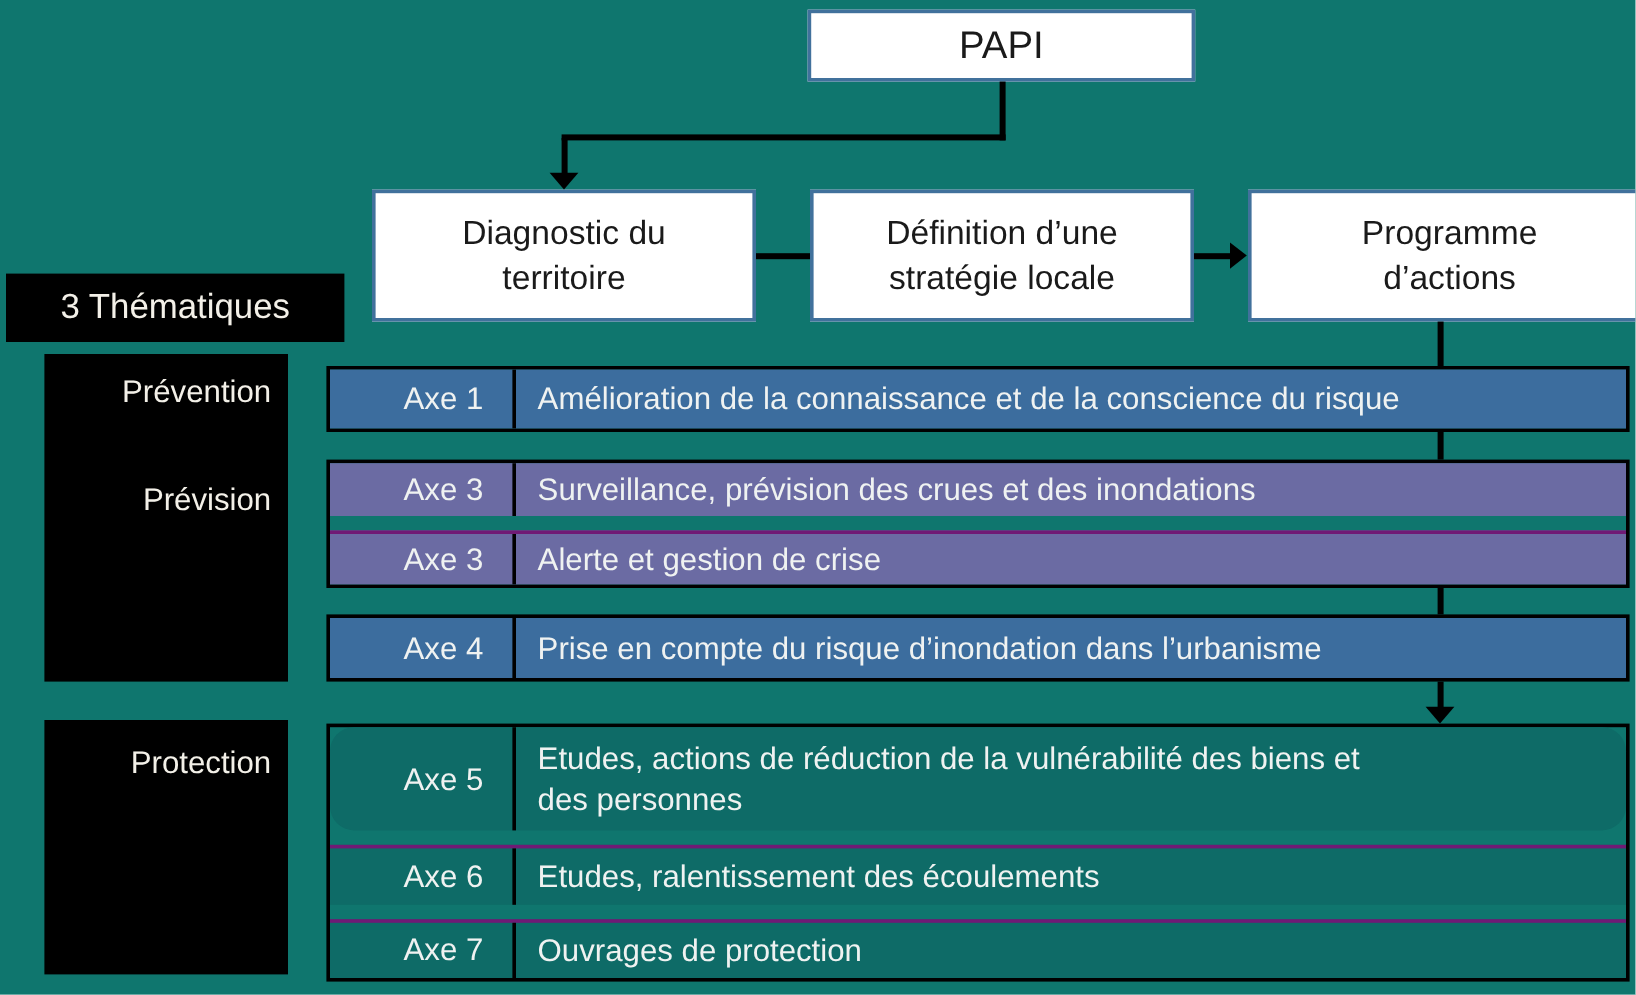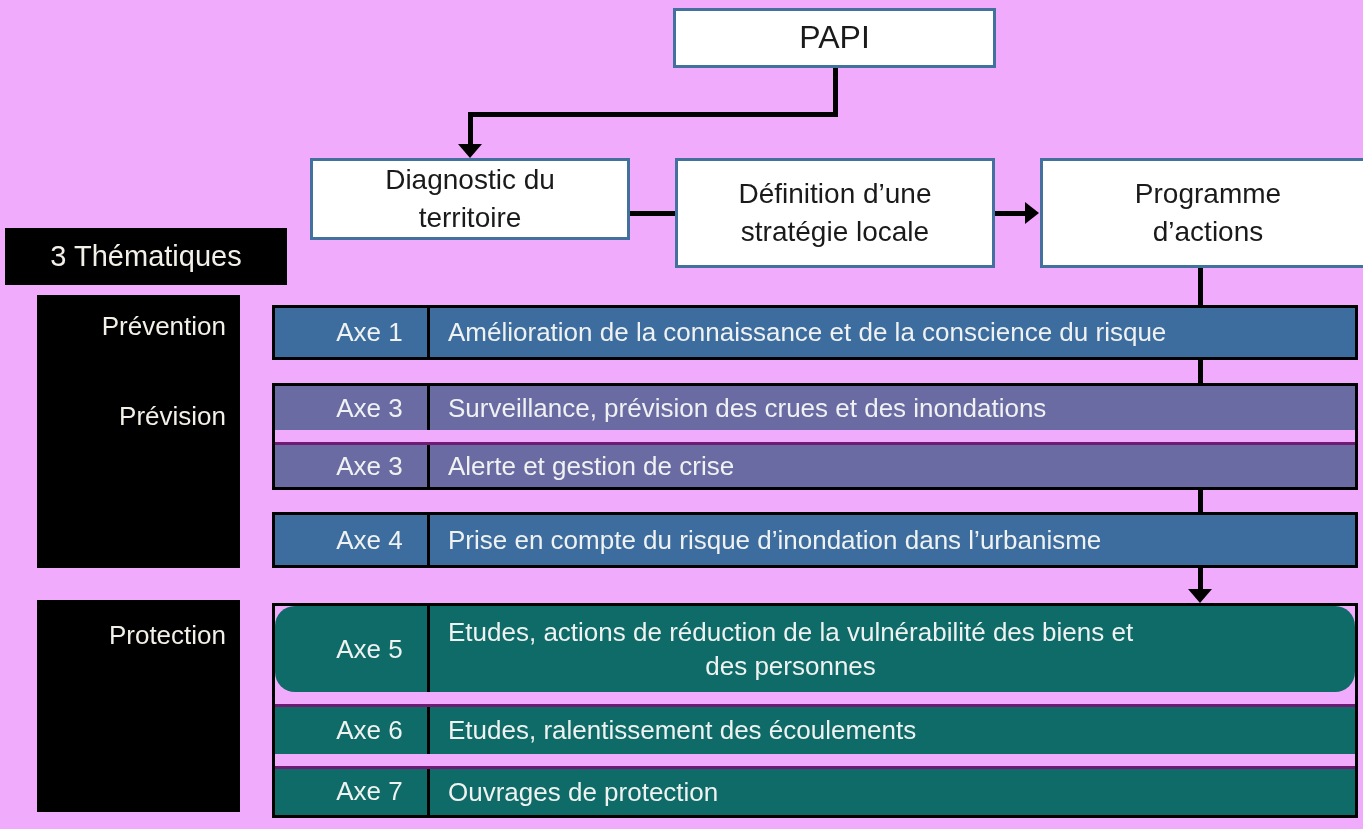--- a/index.html
+++ b/index.html
@@ -1,17 +1,17 @@
 <!DOCTYPE html>
 <html><head>
 <meta charset="utf-8">
 <style>
   html,body{margin:0;padding:0;background:#ffffff;}
   .canvas{
-    position:relative;width:1363px;height:829px;background:#f0abfc;
+    position:relative;width:1363px;height:829px;background:#0f766e;
     font-family:"Liberation Sans","DejaVu Sans",sans-serif;overflow:hidden;
   }
   
   .flowbox{
     position:absolute;box-sizing:border-box;background:#ffffff;
     border:3px solid #41719C;color:#1a1a1a;
     display:flex;align-items:center;justify-content:center;text-align:center;
     font-size:28px;line-height:1.35;white-space:pre-line;
   }
   .flowbox.root{font-size:32px;}
@@ -30,39 +30,39 @@
   .theme-label{position:absolute;right:14px;font-size:26px;color:#F3F0E8;}
   
   .axe-group{position:absolute;box-sizing:border-box;left:272px;width:1086px;
     border:3px solid #000;display:flex;flex-direction:column;}
   .axe-row{display:flex;box-sizing:border-box;color:#EFF2F1;padding-left:37px;}
   .axe-row + .axe-row{border-top:3px solid #701a75;margin-top:12px;}
   .axe-cell{box-sizing:border-box;width:118px;flex:0 0 118px;
     border-right:3px solid #000;display:flex;align-items:center;justify-content:center;
     font-size:26px;}
   .axe-desc{flex:1;display:flex;align-items:center;padding-left:18px;padding-right:8px;
-    font-size:26px;line-height:1.32;white-space:pre-line;text-align:center;}
+    font-size:26px;line-height:1.32;white-space:pre-line;}
   .bg-blue{background:#3C6D9E;}
   .bg-purple{background:#6B6BA3;}
   .bg-teal{background:#0E6B67;}
   .h49{height:49px;}
   .h50{height:50px;}
   .h95{height:95px;border-radius:20px;}
   .h54{height:54px;}
 </style>
 </head>
 <body>
 
 <div class="canvas">
 
   <div class="flowbox root" style="left:673px;top:8px;width:323px;height:60px;">
     <span>PAPI</span>
   </div>
 
-  <div class="flowbox" style="left:310px;top:158px;width:320px;height:82px;">
+  <div class="flowbox" style="left:310px;top:158px;width:320px;height:110px;">
     <span>Diagnostic du
 territoire</span>
   </div>
 
   <div class="flowbox" style="left:675px;top:158px;width:320px;height:110px;text-align:center;">
     <span>Définition d’une
 stratégie locale</span>
   </div>
 
   <div class="flowbox" style="left:1040px;top:158px;width:336px;height:110px;">

